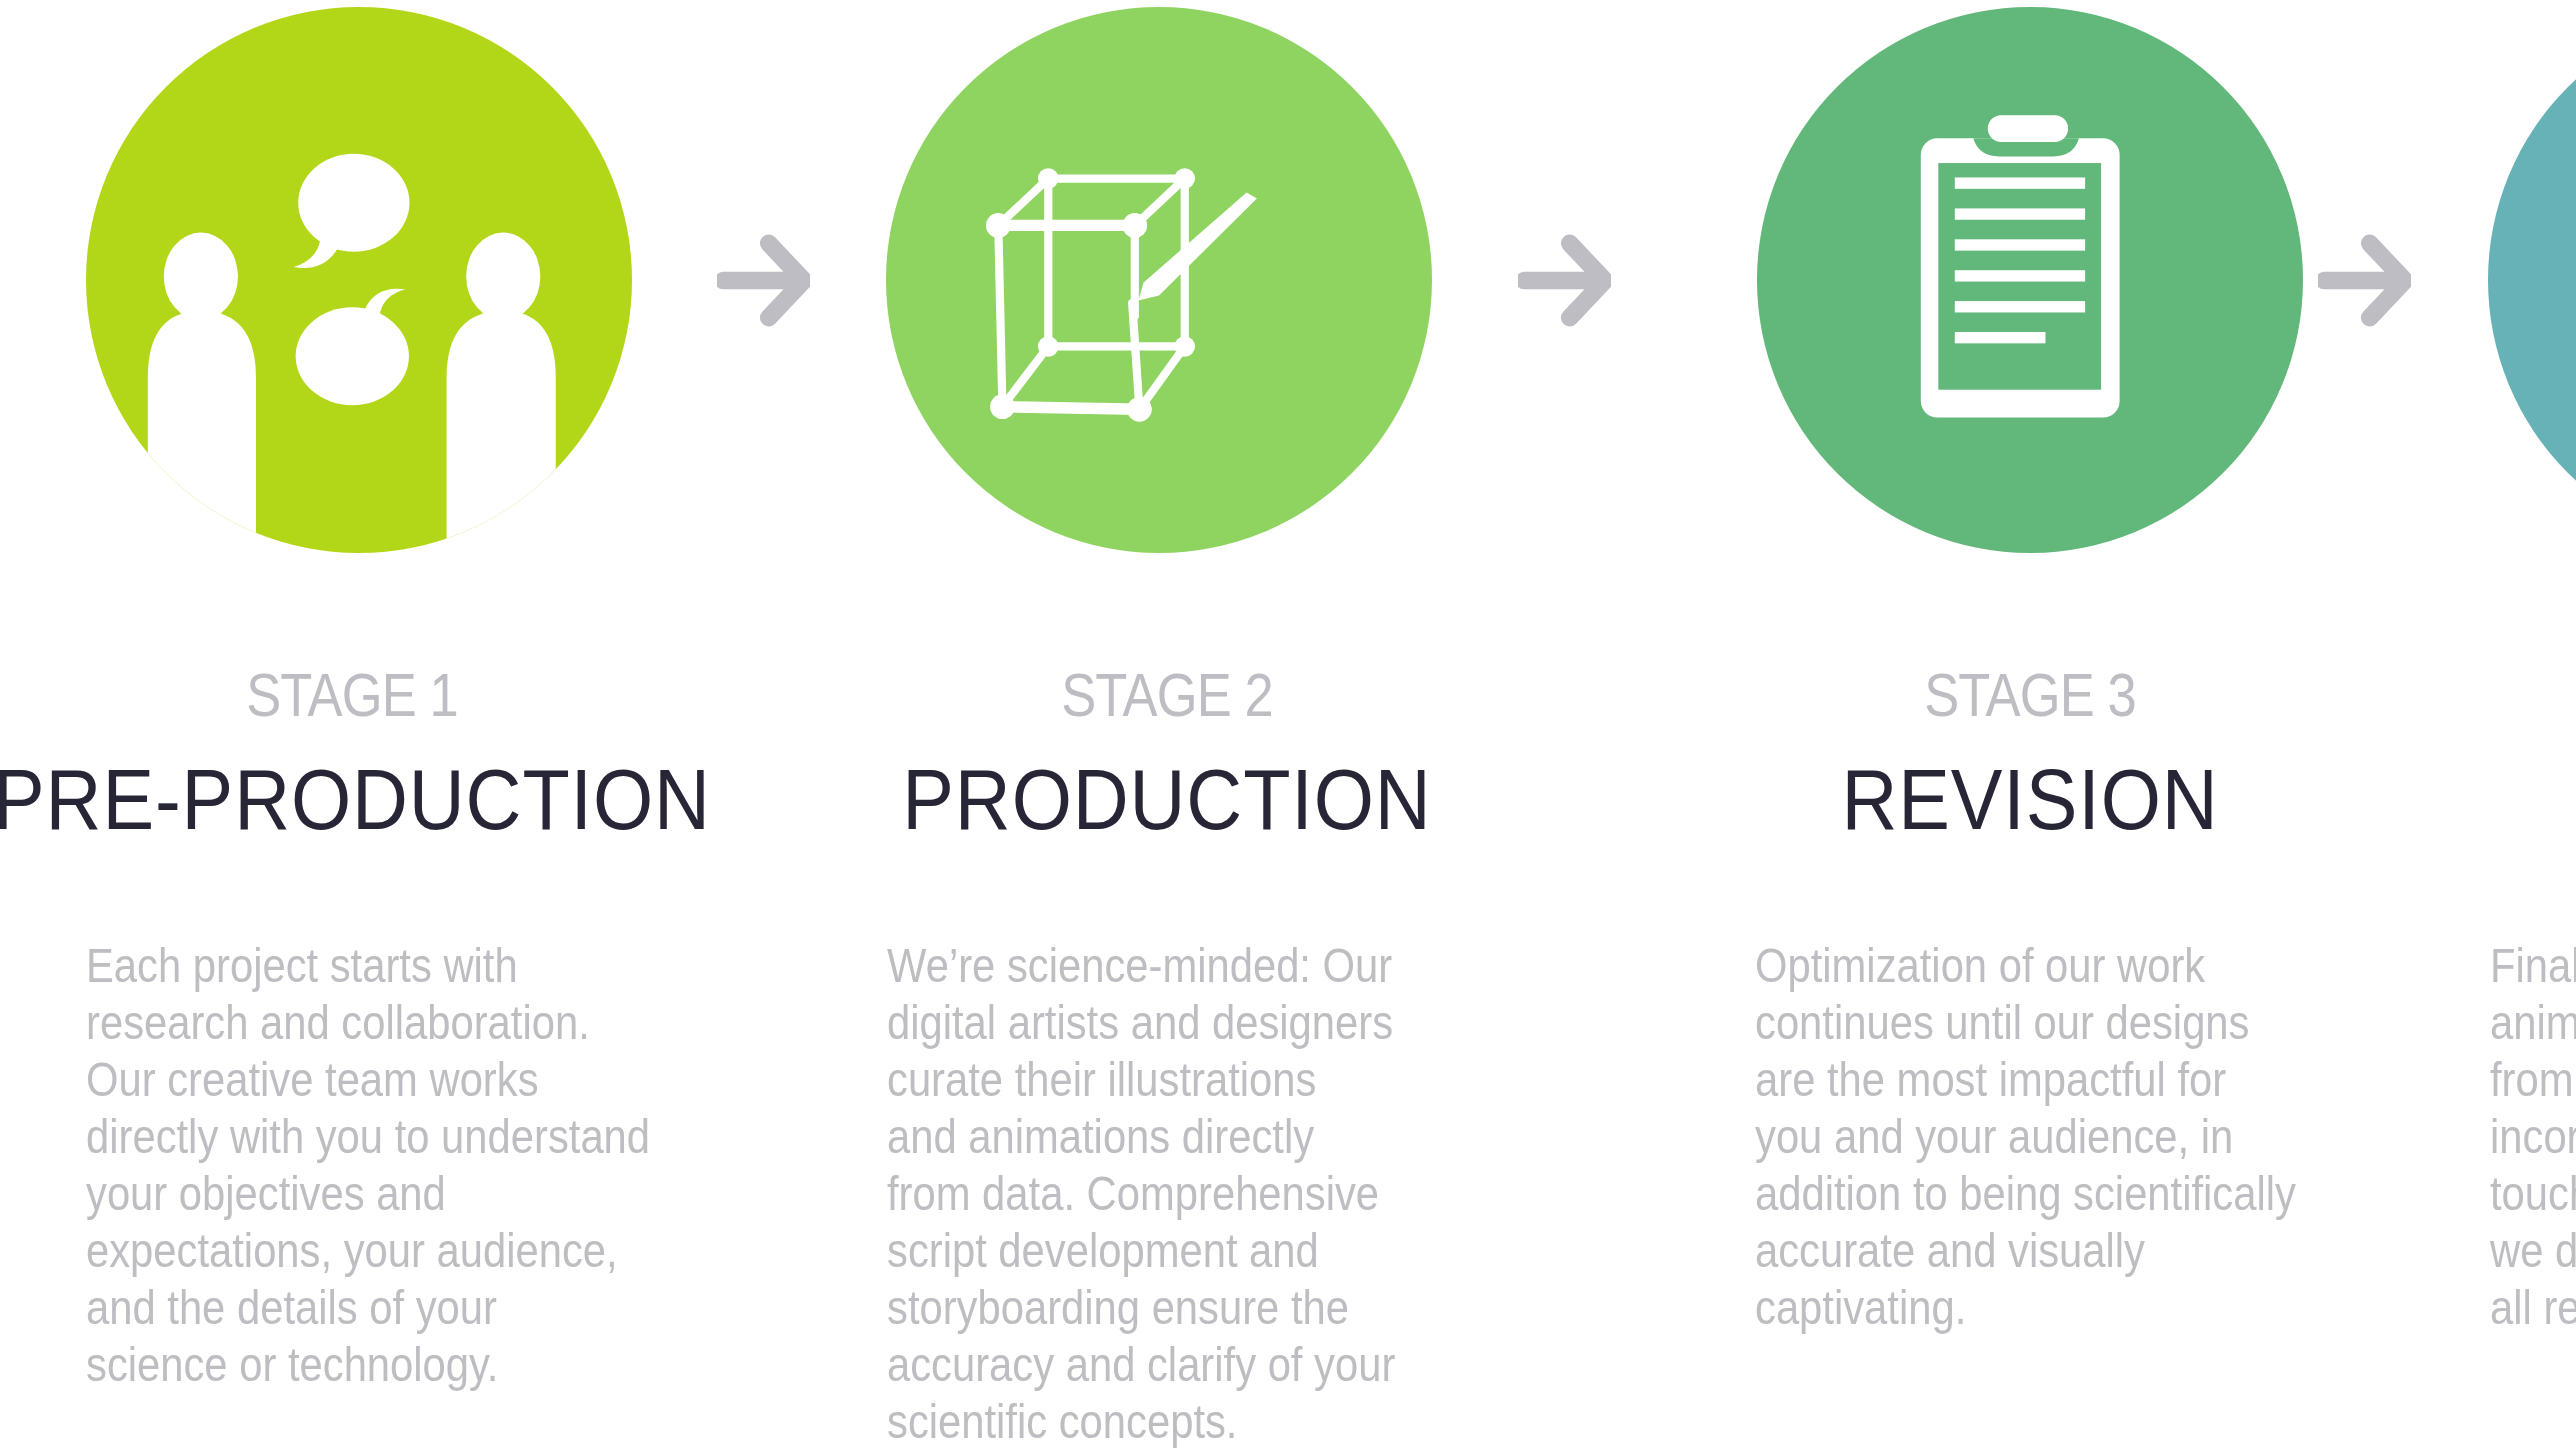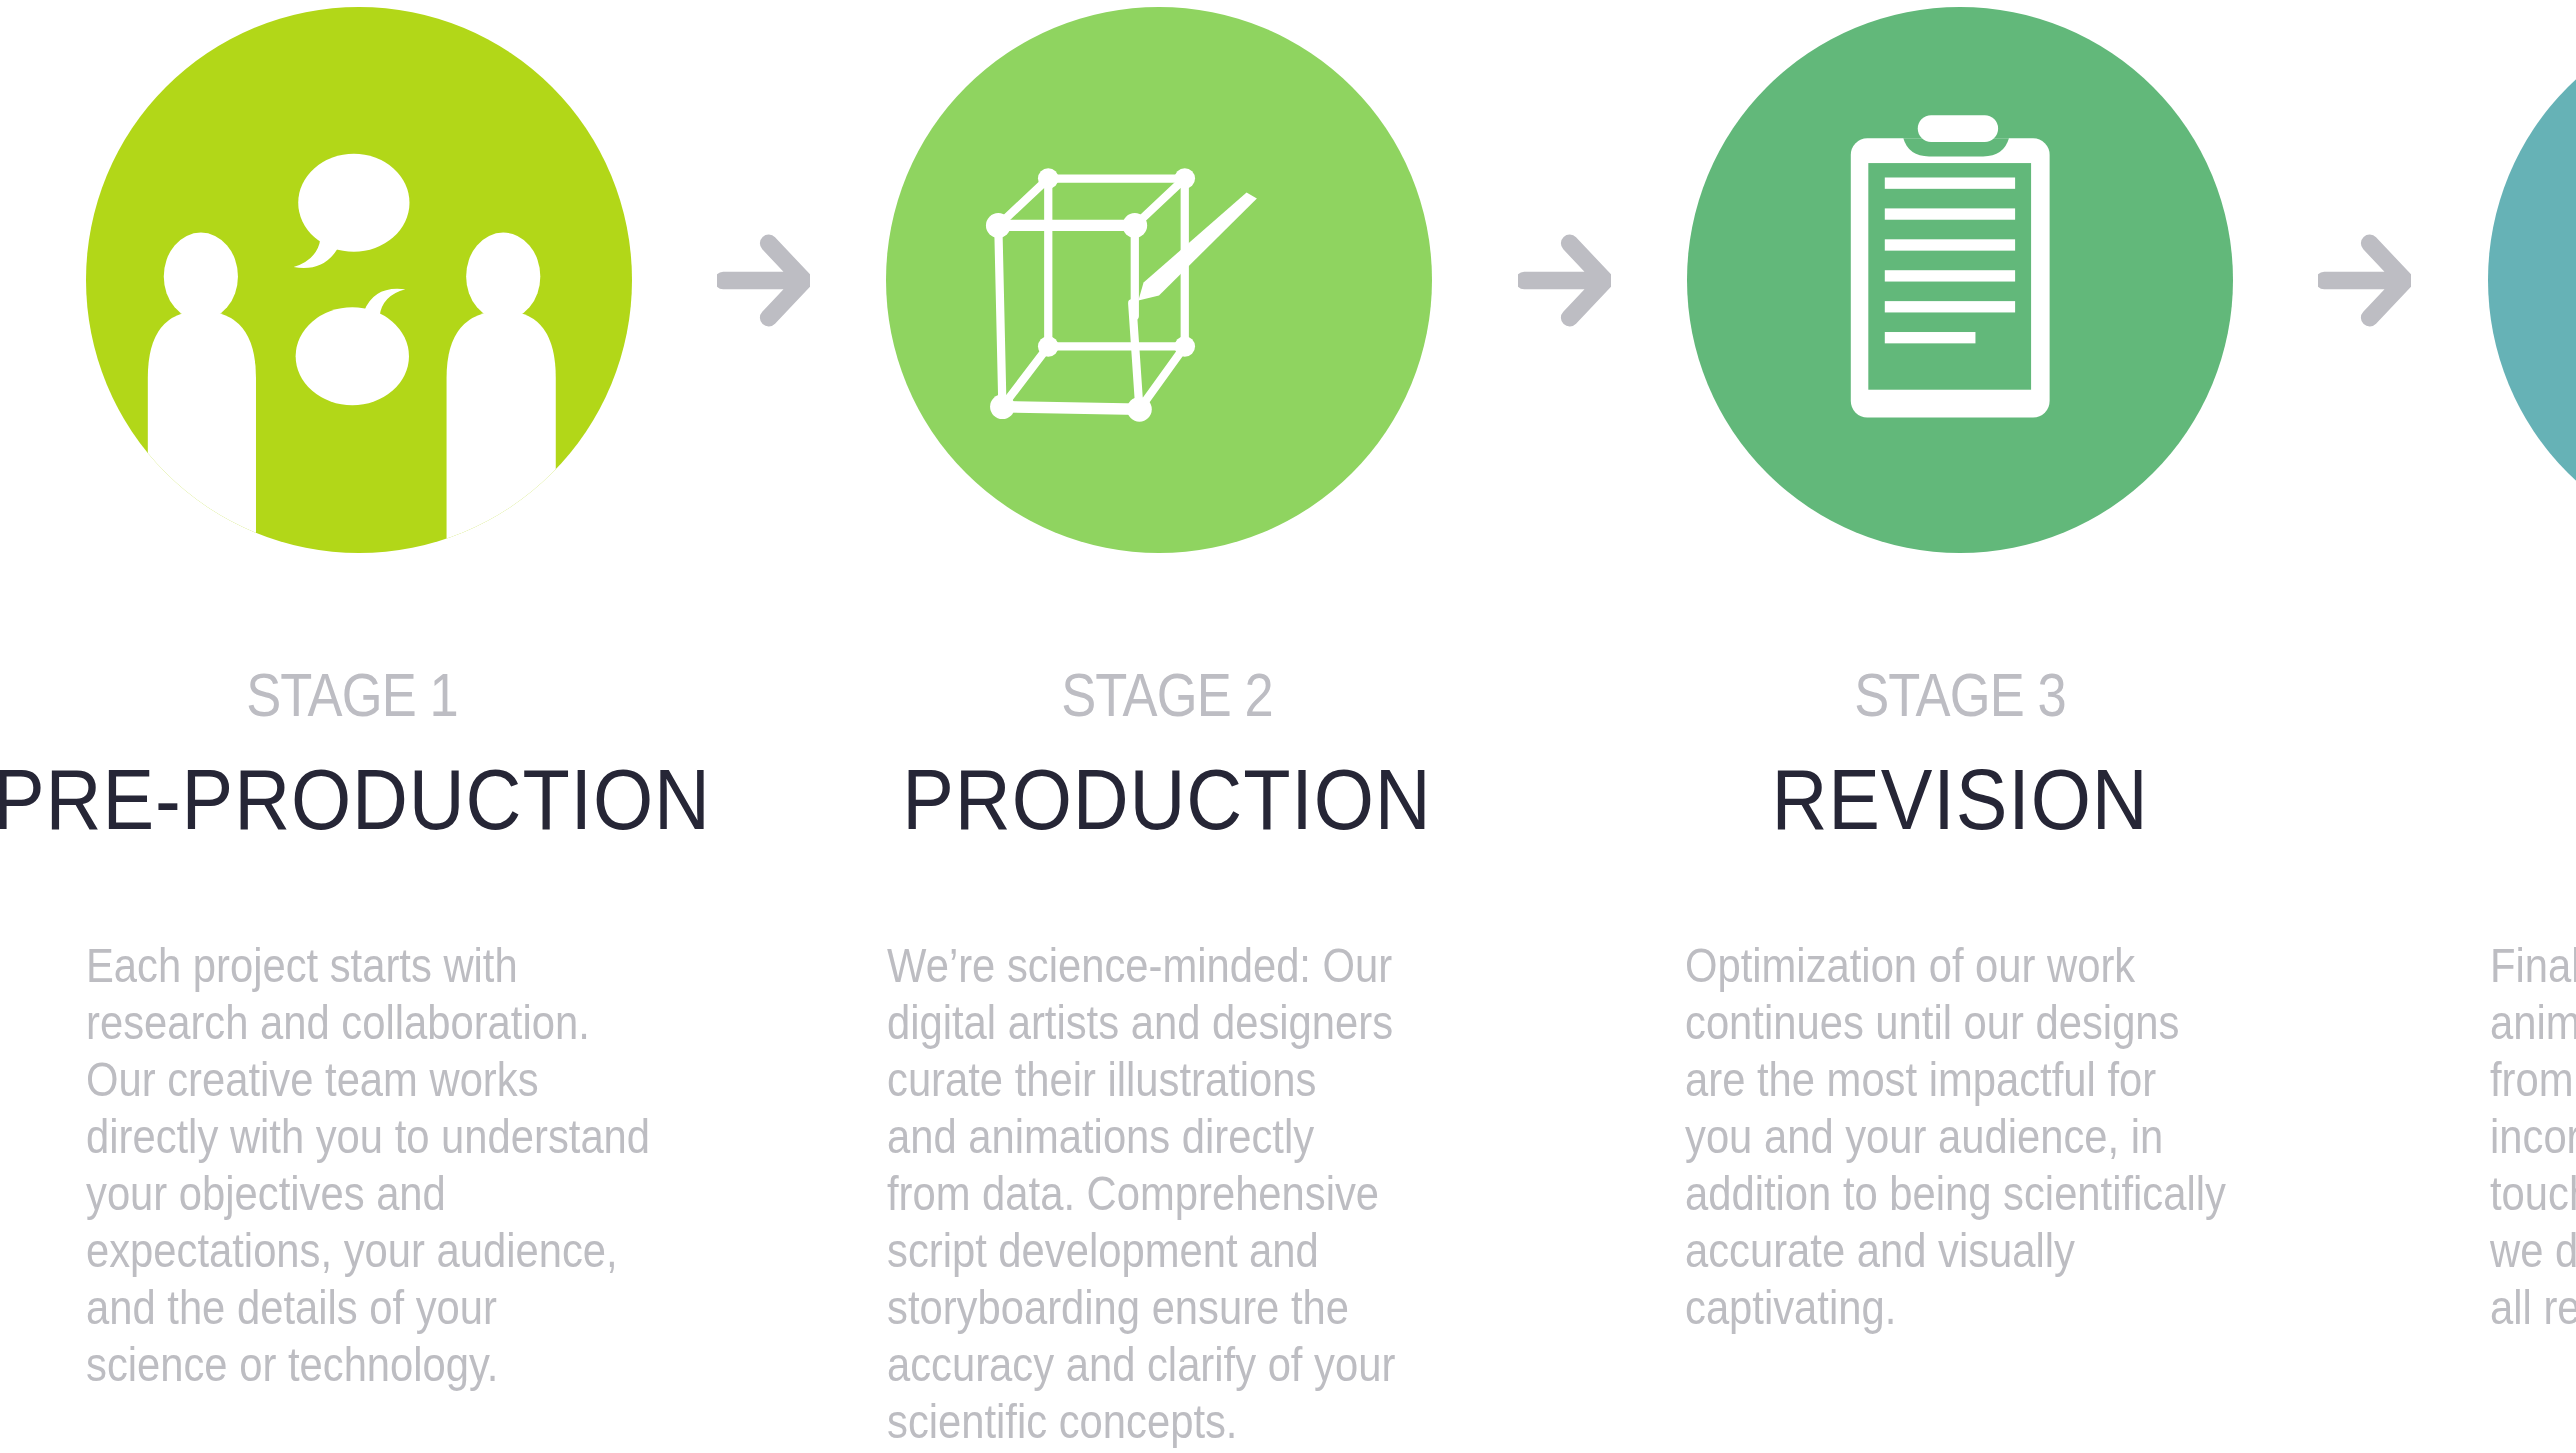--- a/index.html
+++ b/index.html
@@ -109,21 +109,21 @@
     <span class="line">scientific concepts.</span>
   </div>
 </div>
 
 <div class="arrow" style="left:1518px;">
   <svg viewBox="0 0 180 180" width="93" height="93">
     <path d="M 12 90 L 168 90 M 100 18 L 168 90 L 100 162" fill="none" stroke="#BDBDC3" stroke-width="34" stroke-linecap="round" stroke-linejoin="round"></path>
   </svg>
 </div>
 
-<div class="stage" style="left:1558px;">
+<div class="stage" style="left:1628px;">
   <div class="circle" style="left:129px; background:#62B87A;">
     <svg viewBox="0 0 1060 1060">
 
       <rect x="318" y="255" width="386" height="542" rx="32" fill="#fff"></rect>
       <rect x="352" y="303" width="316" height="440" fill="#62B87A"></rect>
 
       <path d="M 420 255 Q 430 290 470 290 L 575 290 Q 615 290 625 255 Z" fill="#62B87A"></path>
       <rect x="448" y="210" width="156" height="52" rx="26" fill="#fff"></rect>
 
       <rect x="384" y="331" width="253" height="22" fill="#fff"></rect>

